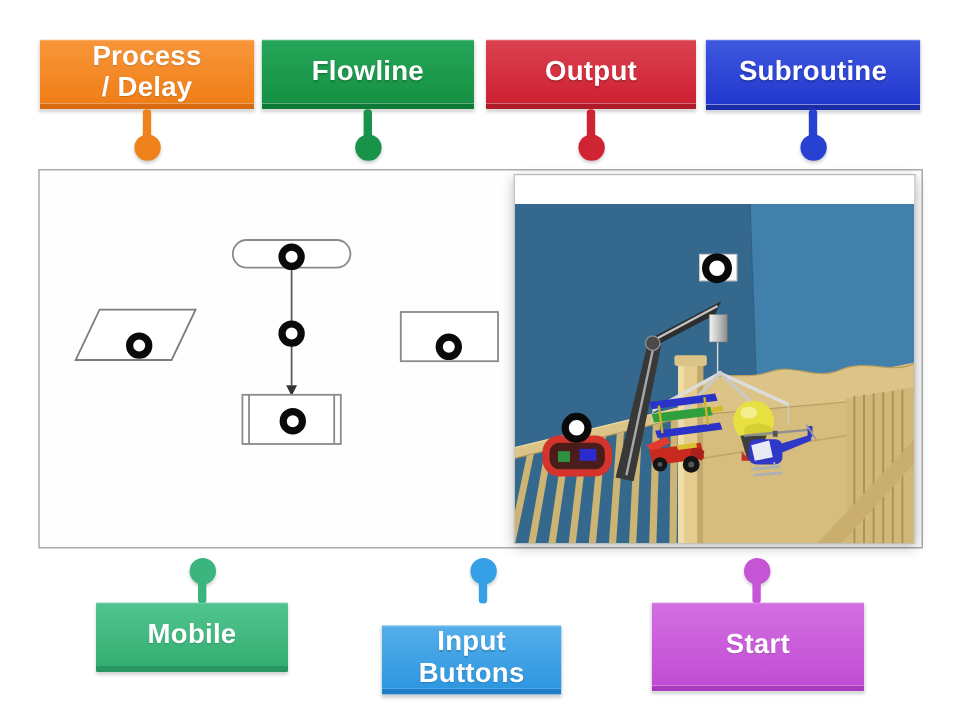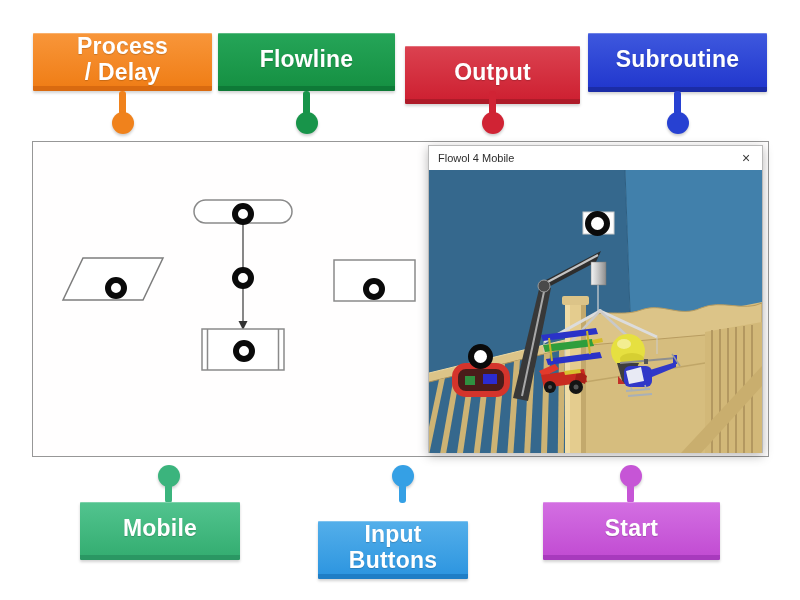--- a/index.html
+++ b/index.html
@@ -65,21 +65,21 @@
 
 <div class="chip c-orange" style="left:33px;top:33px;width:179px;height:58px;">Process
 / Delay</div>
 <div class="stem p-orange" style="left:119px;top:91px;height:24px;"></div>
 <div class="dot p-orange" style="left:112px;top:112px;"></div>
 
 <div class="chip c-green" style="left:218px;top:33px;width:177px;height:58px;">Flowline</div>
 <div class="stem p-green" style="left:303px;top:91px;height:24px;"></div>
 <div class="dot p-green" style="left:296px;top:112px;"></div>
 
-<div class="chip c-red" style="left:405px;top:46px;width:175px;height:58px;">Output</div>
+<div class="chip c-red" style="left:405px;top:33px;width:175px;height:58px;">Output</div>
 <div class="stem p-red" style="left:489px;top:91px;height:24px;"></div>
 <div class="dot p-red" style="left:482px;top:112px;"></div>
 
 <div class="chip c-blue" style="left:588px;top:33px;width:179px;height:59px;">Subroutine</div>
 <div class="stem p-blue" style="left:674px;top:91px;height:24px;"></div>
 <div class="dot p-blue" style="left:667px;top:112px;"></div>
 
 <div class="panel">
   <svg width="735" height="314" viewBox="0 0 735 314">
 
@@ -92,24 +92,20 @@
 
     <rect x="301" y="118" width="81" height="41" fill="#ffffff" stroke="#8a8a8a" stroke-width="1.5"></rect>
 
     <rect x="169" y="187" width="82" height="41" fill="#ffffff" stroke="#8a8a8a" stroke-width="1.5"></rect>
     <line x1="174.5" y1="187" x2="174.5" y2="228" stroke="#8a8a8a" stroke-width="1.5"></line>
     <line x1="245.5" y1="187" x2="245.5" y2="228" stroke="#8a8a8a" stroke-width="1.5"></line>
   </svg>
 </div>
 
 <div class="flowol">
-  <div class="titlebar">
-    <span>Flowol 4 Mobile</span>
-    <span class="closebtn">×</span>
-  </div>
   <div class="scene">
     <svg width="333" height="283" viewBox="0 0 333 283">
       <defs>
         <linearGradient id="cyl" x1="0" y1="0" x2="1" y2="0">
           <stop offset="0" stop-color="#f4f4f4"></stop>
           <stop offset=".45" stop-color="#c9c9c9"></stop>
           <stop offset="1" stop-color="#8d8d8d"></stop>
         </linearGradient>
       </defs>
 
@@ -230,13 +226,13 @@
 <div class="stem p-emerald" style="left:165px;top:484px;height:19px;"></div>
 <div class="chip c-emerald" style="left:80px;top:502px;width:160px;height:58px;">Mobile</div>
 
 <div class="dot p-sky" style="left:392px;top:465px;"></div>
 <div class="stem p-sky" style="left:399px;top:484px;height:19px;"></div>
 <div class="chip c-sky" style="left:318px;top:521px;width:150px;height:58px;">Input
 Buttons</div>
 
 <div class="dot p-magenta" style="left:620px;top:465px;"></div>
 <div class="stem p-magenta" style="left:627px;top:484px;height:19px;"></div>
-<div class="chip c-magenta" style="left:543px;top:502px;width:177px;height:58px;">Start</div>
+<div class="chip c-magenta" style="left:543px;top:502px;width:177px;height:74px;">Start</div>
 
 </body></html>

